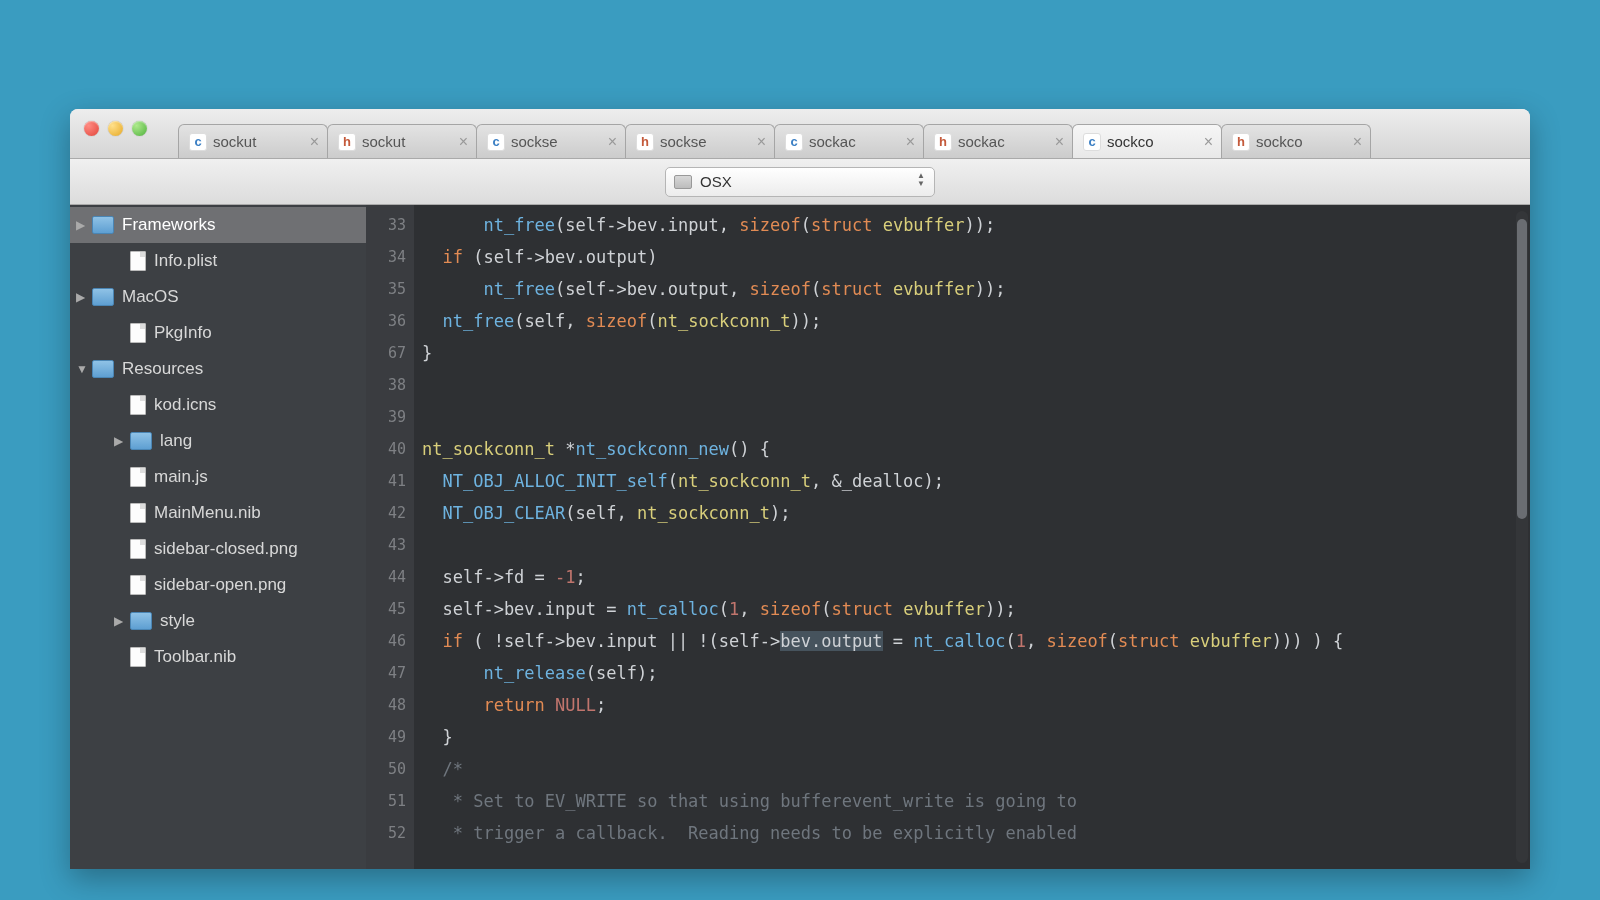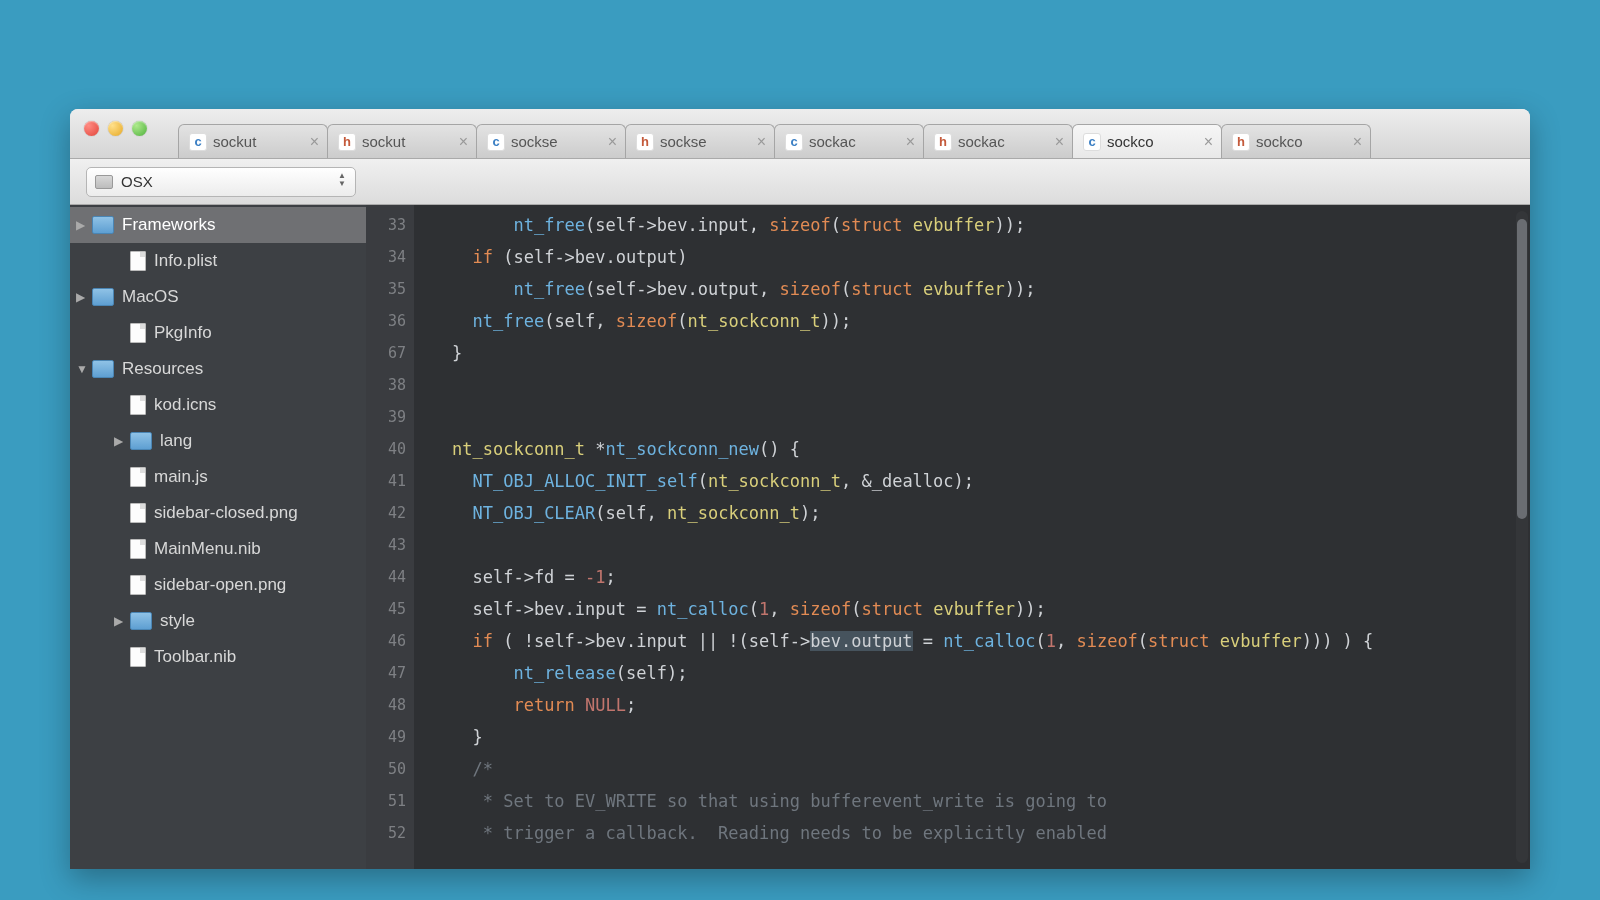--- a/index.html
+++ b/index.html
@@ -87,20 +87,21 @@
   .tab .label { flex: 1; white-space: nowrap; overflow: hidden; text-overflow: ellipsis; }
   .tab .tclose { color: #999; font-size: 16px; margin-left: 4px; }
   .toolbar {
     height: 46px;
     background: linear-gradient(#f0f0f0, #dcdcdc);
     border-bottom: 1px solid #aaa;
     display: flex;
     align-items: center;
     padding: 0 16px;
     gap: 26px;
+    justify-content: center;
   }
   .select {
     width: 270px; height: 30px;
     background: linear-gradient(#ffffff, #ececec);
     border: 1px solid #b5b5b5;
     border-radius: 5px;
     display: flex; align-items: center;
     padding: 0 8px;
     font-size: 15px; color: #333;
     position: relative;
@@ -156,21 +157,20 @@
   .editor {
     flex: 1;
     background: #2e3033;
     display: flex;
     font-family: Menlo, Monaco, Consolas, monospace;
     font-size: 17px;
     line-height: 32px;
     color: #cfd2d6;
     overflow: hidden;
     position: relative;
-    gap: 30px;
   }
   .gutter {
     width: 48px;
     background: #3a3c40;
     color: #7e8084;
     text-align: right;
     padding: 4px 8px 0 0;
     user-select: none;
     font-size: 15px;
   }
@@ -298,26 +298,26 @@
           <span>lang</span>
         </div>
         <div class="node depth2">
           <span class="disclosure none">▶</span>
           <span class="ficon file"></span>
           <span>main.js</span>
         </div>
         <div class="node depth2">
           <span class="disclosure none">▶</span>
           <span class="ficon file"></span>
+          <span>MainMenu.nib</span>
+        </div>
+        <div class="node depth2">
+          <span class="disclosure none">▶</span>
+          <span class="ficon file"></span>
           <span>sidebar-closed.png</span>
-        </div>
-        <div class="node depth2">
-          <span class="disclosure none">▶</span>
-          <span class="ficon file"></span>
-          <span>MainMenu.nib</span>
         </div>
         <div class="node depth2">
           <span class="disclosure none">▶</span>
           <span class="ficon file"></span>
           <span>sidebar-open.png</span>
         </div>
         <div class="node depth2">
           <span class="disclosure ">▶</span>
           <span class="ficon folder"></span>
           <span>style</span>

